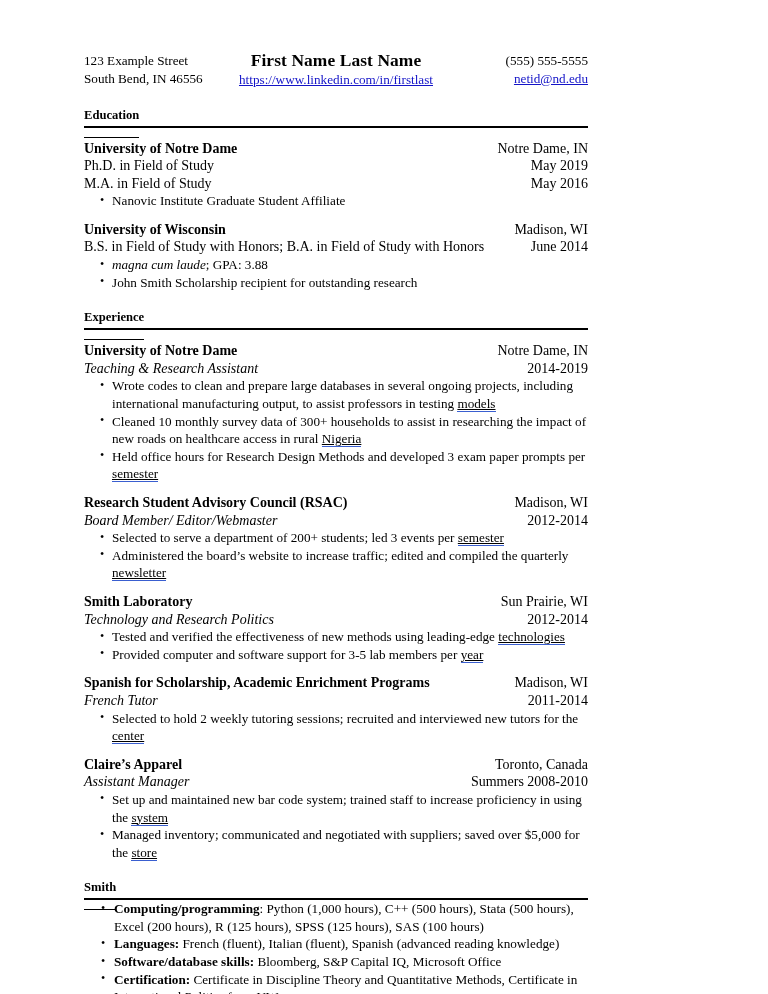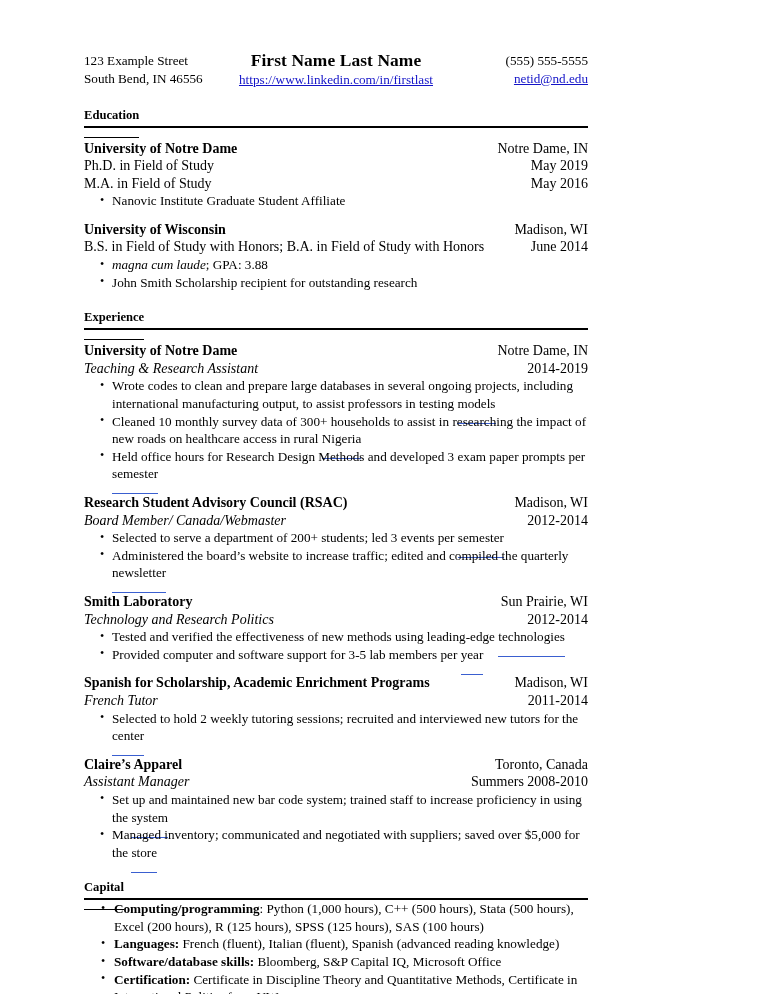--- a/index.html
+++ b/index.html
@@ -101,23 +101,24 @@
     position: absolute;
     left: 16px;
     top: -0.5px;
     font-size: 12px;
   }
   ul.bul.skills li { padding-left: 30px; margin-bottom: 0; }
   ul.bul.skills li::before { left: 17px; }
 
   
   .sp {
+    text-decoration: underline;
     text-decoration-color: #000;
     border-bottom: 1.6px solid #3a5fd0;
-    padding-bottom: 12px;
+    padding-bottom: 0px;
   }
 </style>
 </head>
 <body>
 
 <div class="page">
 
   <div class="hdr">
     <div class="hdr-col hdr-left">
       <div>123 Example Street</div>
@@ -193,21 +194,21 @@
             <li>Cleaned 10 monthly survey data of 300+ households to assist in researching the impact of new roads on healthcare access in rural <span class="sp">Nigeria</span></li>
             <li>Held office hours for Research Design Methods and developed 3 exam paper prompts per <span class="sp">semester</span></li>
           </ul>
         </div>
         <div class="entry">
           <div class="row">
             <div class="left"><span class="b">Research Student Advisory Council (RSAC)</span></div>
             <div class="right">Madison, WI</div>
           </div>
           <div class="row">
-            <div class="left"><span class="i">Board Member/ Canada/Webmaster</span></div>
+            <div class="left"><span class="i">Board Member/ Editor/Webmaster</span></div>
             <div class="right">2012-2014</div>
           </div>
           <ul class="bul">
             <li>Selected to serve a department of 200+ students; led 3 events per <span class="sp">semester</span></li>
             <li>Administered the board’s website to increase traffic; edited and compiled the quarterly <span class="sp">newsletter</span></li>
           </ul>
         </div>
         <div class="entry">
           <div class="row">
             <div class="left"><span class="b">Smith Laboratory</span></div>
@@ -247,21 +248,21 @@
           <ul class="bul">
             <li>Set up and maintained new bar code system; trained staff to increase proficiency in using the <span class="sp">system</span></li>
             <li>Managed inventory; communicated and negotiated with suppliers; saved over $5,000 for the <span class="sp">store</span></li>
           </ul>
         </div>
       </div>
   </div>
 
   <div class="section">
     <div class="section-head">
-      <span class="s-label">Capital</span>
+      <span class="s-label">Smith</span>
     </div>
     <div class="section-rule"></div>
     <ul class="bul skills" id="skills-list">
         <li><span class="b">Computing/programming</span>: Python (1,000 hours), C++ (500 hours), Stata (500 hours), Excel (200 hours), R (125 hours), SPSS (125 hours), SAS (100 hours)</li>
         <li><span class="b">Languages:</span> French (fluent), Italian (fluent), Spanish (advanced reading knowledge)</li>
         <li><span class="b">Software/database skills:</span> Bloomberg, S&amp;P Capital IQ, Microsoft Office</li>
         <li><span class="b">Certification:</span> Certificate in Discipline Theory and Quantitative Methods, Certificate in International Politics from UW</li>
       </ul>
   </div>
 

